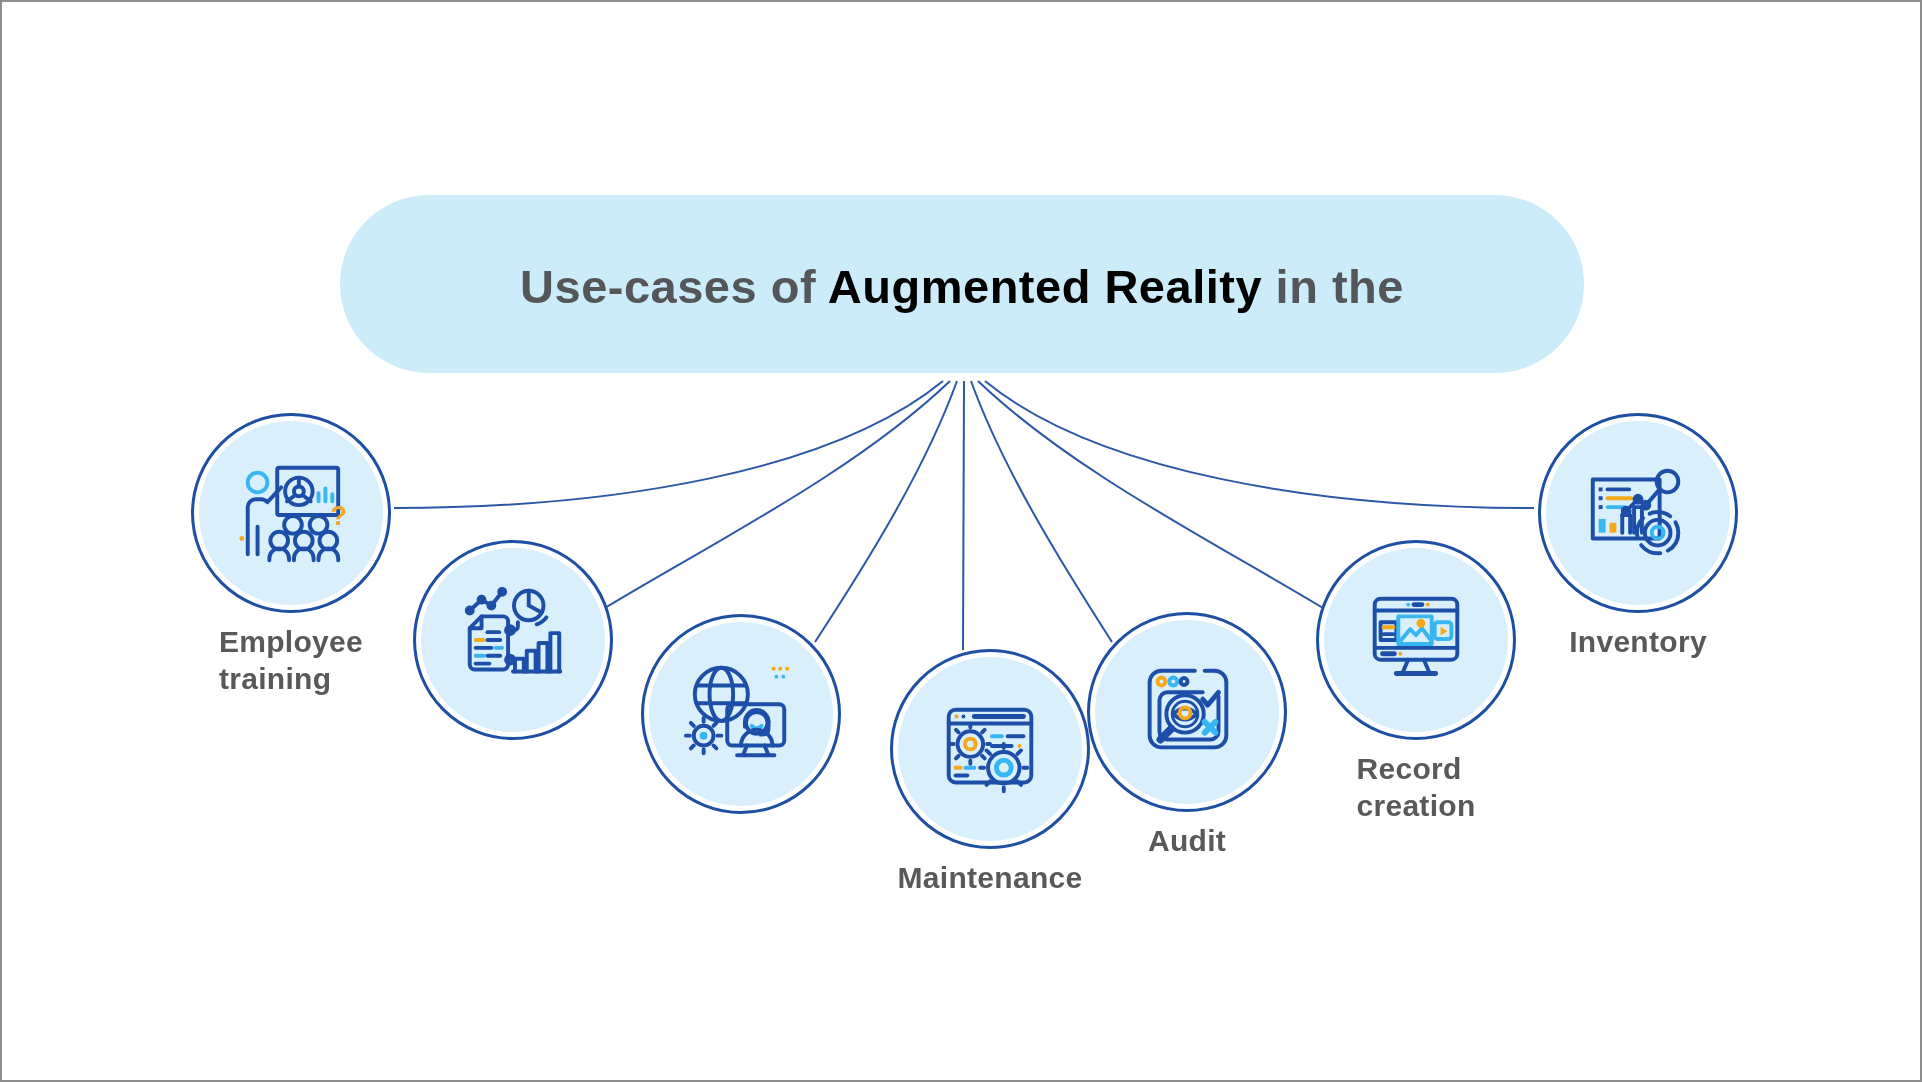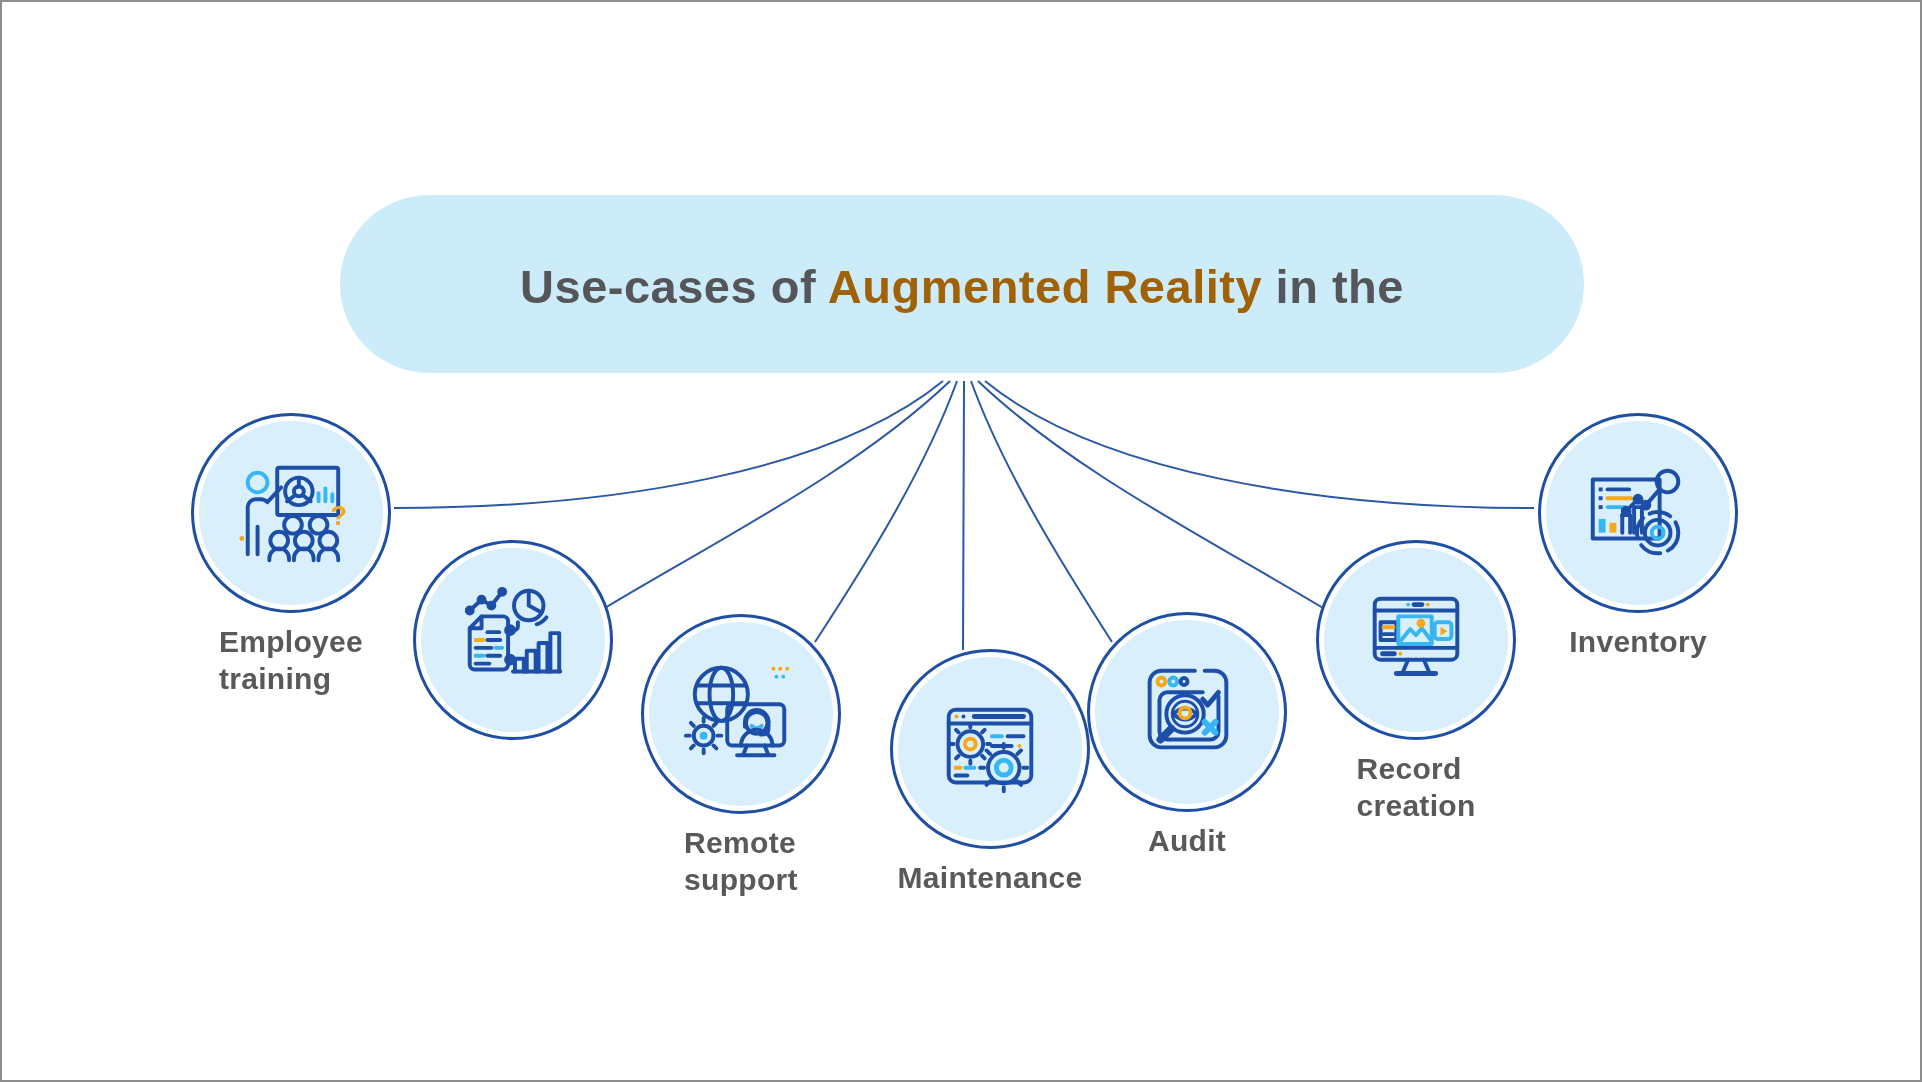--- a/index.html
+++ b/index.html
@@ -17,21 +17,21 @@
   .title-bubble{
     position:absolute;left:338px;top:193px;width:1244px;height:178px;
     background:#cdecfa;border-radius:89px;
     display:flex;flex-direction:column;align-items:center;justify-content:center;
     z-index:2;padding-top:4px;box-sizing:border-box;
   }
   .title-line{
     font-size:47px;font-weight:700;line-height:65px;letter-spacing:.5px;
     color:#55565a;text-align:center;white-space:nowrap;
   }
-  .title-accent{color:#a16207;}
+  .title-accent{color:#000000;}
   .node{position:absolute;width:200px;height:200px;z-index:2;}
   .circle{
     width:200px;height:200px;border-radius:50%;
     border:3px solid #1e4fa3;background:#d9f0fc;
     box-shadow:inset 0 0 0 5px #ffffff;
     box-sizing:border-box;
     display:flex;align-items:center;justify-content:center;
   }
   .node-label{
     position:absolute;top:210px;left:50%;transform:translateX(-50%);
@@ -139,22 +139,20 @@
         <path d="M71 72 q5 5 10 0" stroke="#38b6f1"></path>
         <path d="M60 92 a16 16 0 0 1 32 0"></path>
         <circle cx="93" cy="14" r="2" fill="#f5a81c" stroke="none"></circle>
         <circle cx="100" cy="14" r="2" fill="#f5a81c" stroke="none"></circle>
         <circle cx="107" cy="14" r="2" fill="#f5a81c" stroke="none"></circle>
         <circle cx="96" cy="22" r="2" fill="#38b6f1" stroke="none"></circle>
         <circle cx="103" cy="22" r="2" fill="#38b6f1" stroke="none"></circle>
         <path d="M66 92 l-4 10 M84 92 l4 10 M56 102 h38"></path>
       </svg>
     </div>
-    <div class="node-label">Remote
-support</div>
   </div>
 
   <div class="node" style="left:888px;top:647px;text-decoration:underline;">
     <div class="circle">
       <svg class="icon" width="118" height="118" viewBox="0 0 120 120" fill="none" stroke="#1d4fa8" stroke-width="4">
         <rect x="18" y="20" width="84" height="74" rx="7"></rect>
         <line x1="18" y1="34" x2="102" y2="34"></line>
         <circle cx="26" cy="27" r="2" fill="#f5a81c" stroke="none"></circle>
         <circle cx="33" cy="27" r="2" fill="#1d4fa8" stroke="none"></circle>
         <line x1="44" y1="27" x2="94" y2="27" stroke-width="5"></line>

